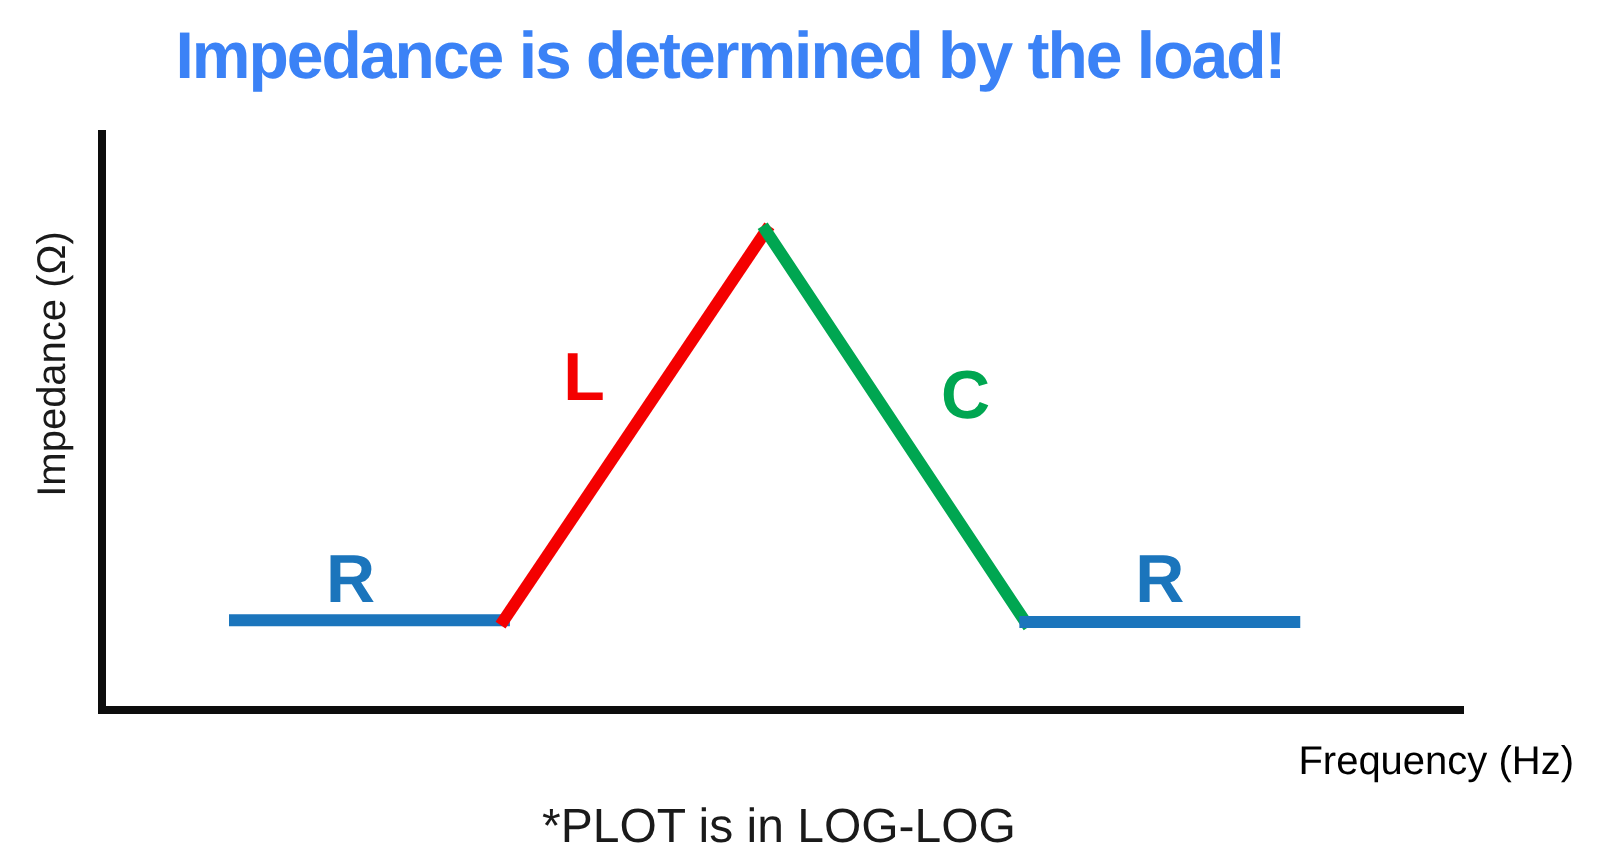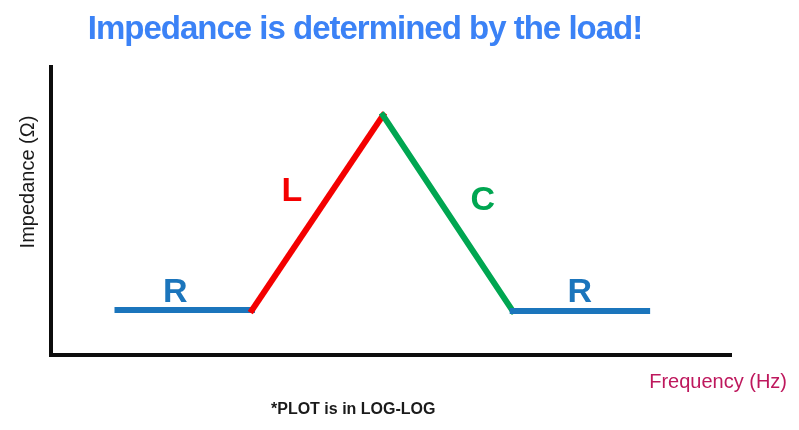--- a/index.html
+++ b/index.html
@@ -35,31 +35,30 @@
     transform-origin: center;
     font-size: 20px;
     color: #1a1a1a;
     white-space: nowrap;
   }
   .x-axis-label {
     position: absolute;
     right: 12px;
     top: 370px;
     font-size: 20px;
-    color: #be185d;
+    color: #000000;
     white-space: nowrap;
   }
   .footnote {
     position: absolute;
     left: 271px;
     top: 400px;
-    font-size: 16px;
+    font-size: 24px;
     color: #1a1a1a;
     white-space: nowrap;
-    font-weight: bold;
   }
   .plot-area {
     position: absolute;
     left: 49px;
     top: 65px;
     width: 679px;
     height: 288px;
     box-sizing: content-box;
     border-left: 4px solid #0d0d0d;
     border-bottom: 4px solid #0d0d0d;

